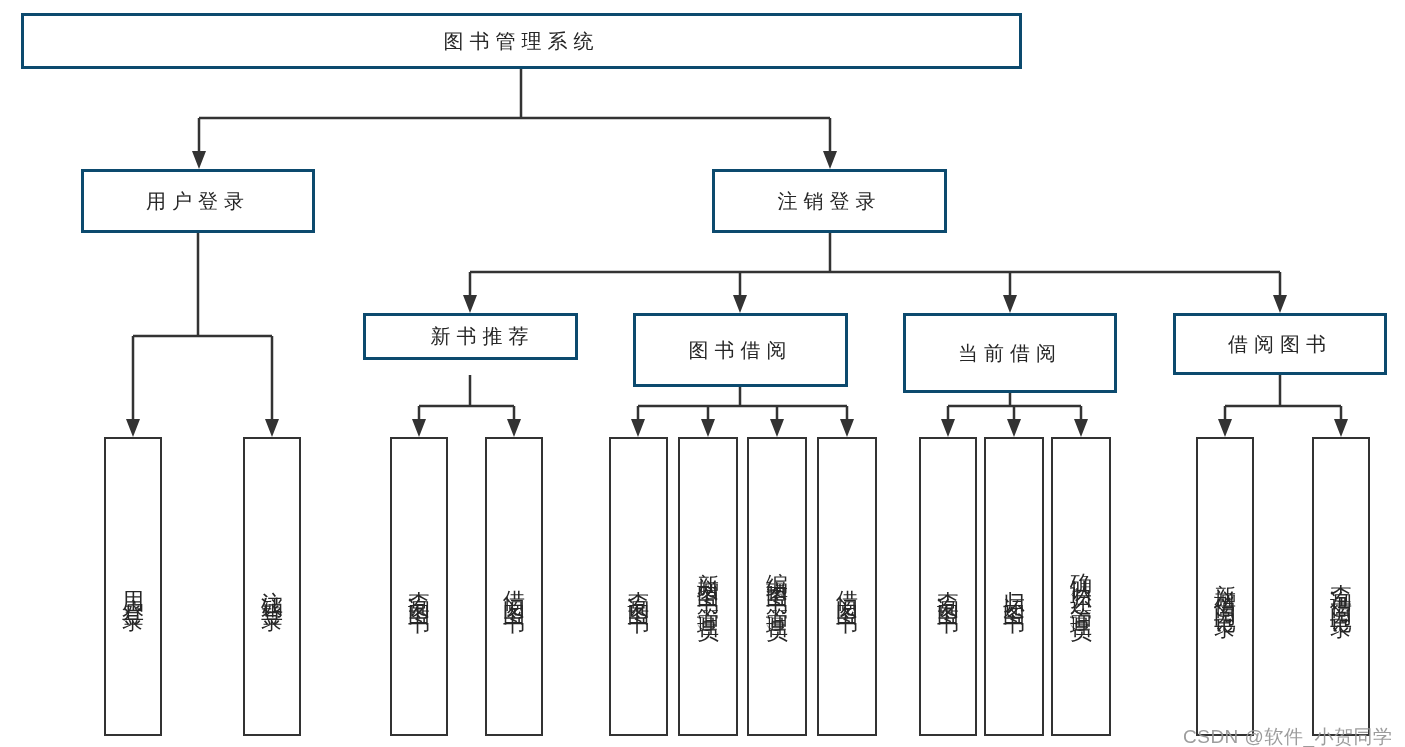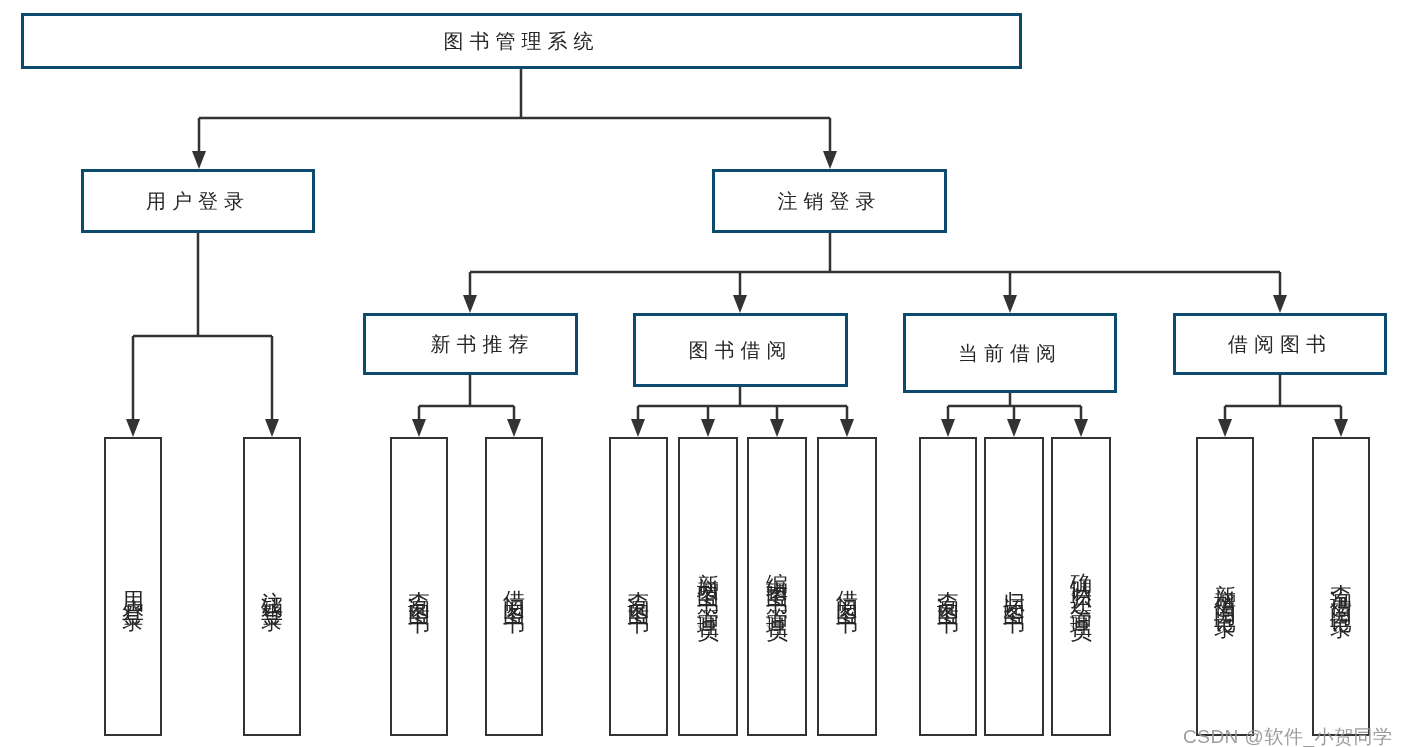--- a/index.html
+++ b/index.html
@@ -85,21 +85,21 @@
     <span>图书管理系统</span>
   </div>
 
   <div class="hbox" style="left:81px;top:169px;width:234px;height:64px;">
     <span>用户登录</span>
   </div>
   <div class="hbox" style="left:712px;top:169px;width:235px;height:64px;">
     <span>注销登录</span>
   </div>
 
-  <div class="hbox" style="left:363px;top:313px;width:215px;height:62px;padding-left:24px;">
+  <div class="hbox" style="left:363px;top:313px;width:215px;height:47px;padding-left:24px;">
     <span>新书推荐</span>
   </div>
   <div class="hbox" style="left:633px;top:313px;width:215px;height:74px;">
     <span>图书借阅</span>
   </div>
   <div class="hbox" style="left:903px;top:313px;width:214px;height:80px;font-family:Liberation Mono, monospace;">
     <span>当前借阅</span>
   </div>
   <div class="hbox" style="left:1173px;top:313px;width:214px;height:62px;">
     <span>借阅图书</span>

